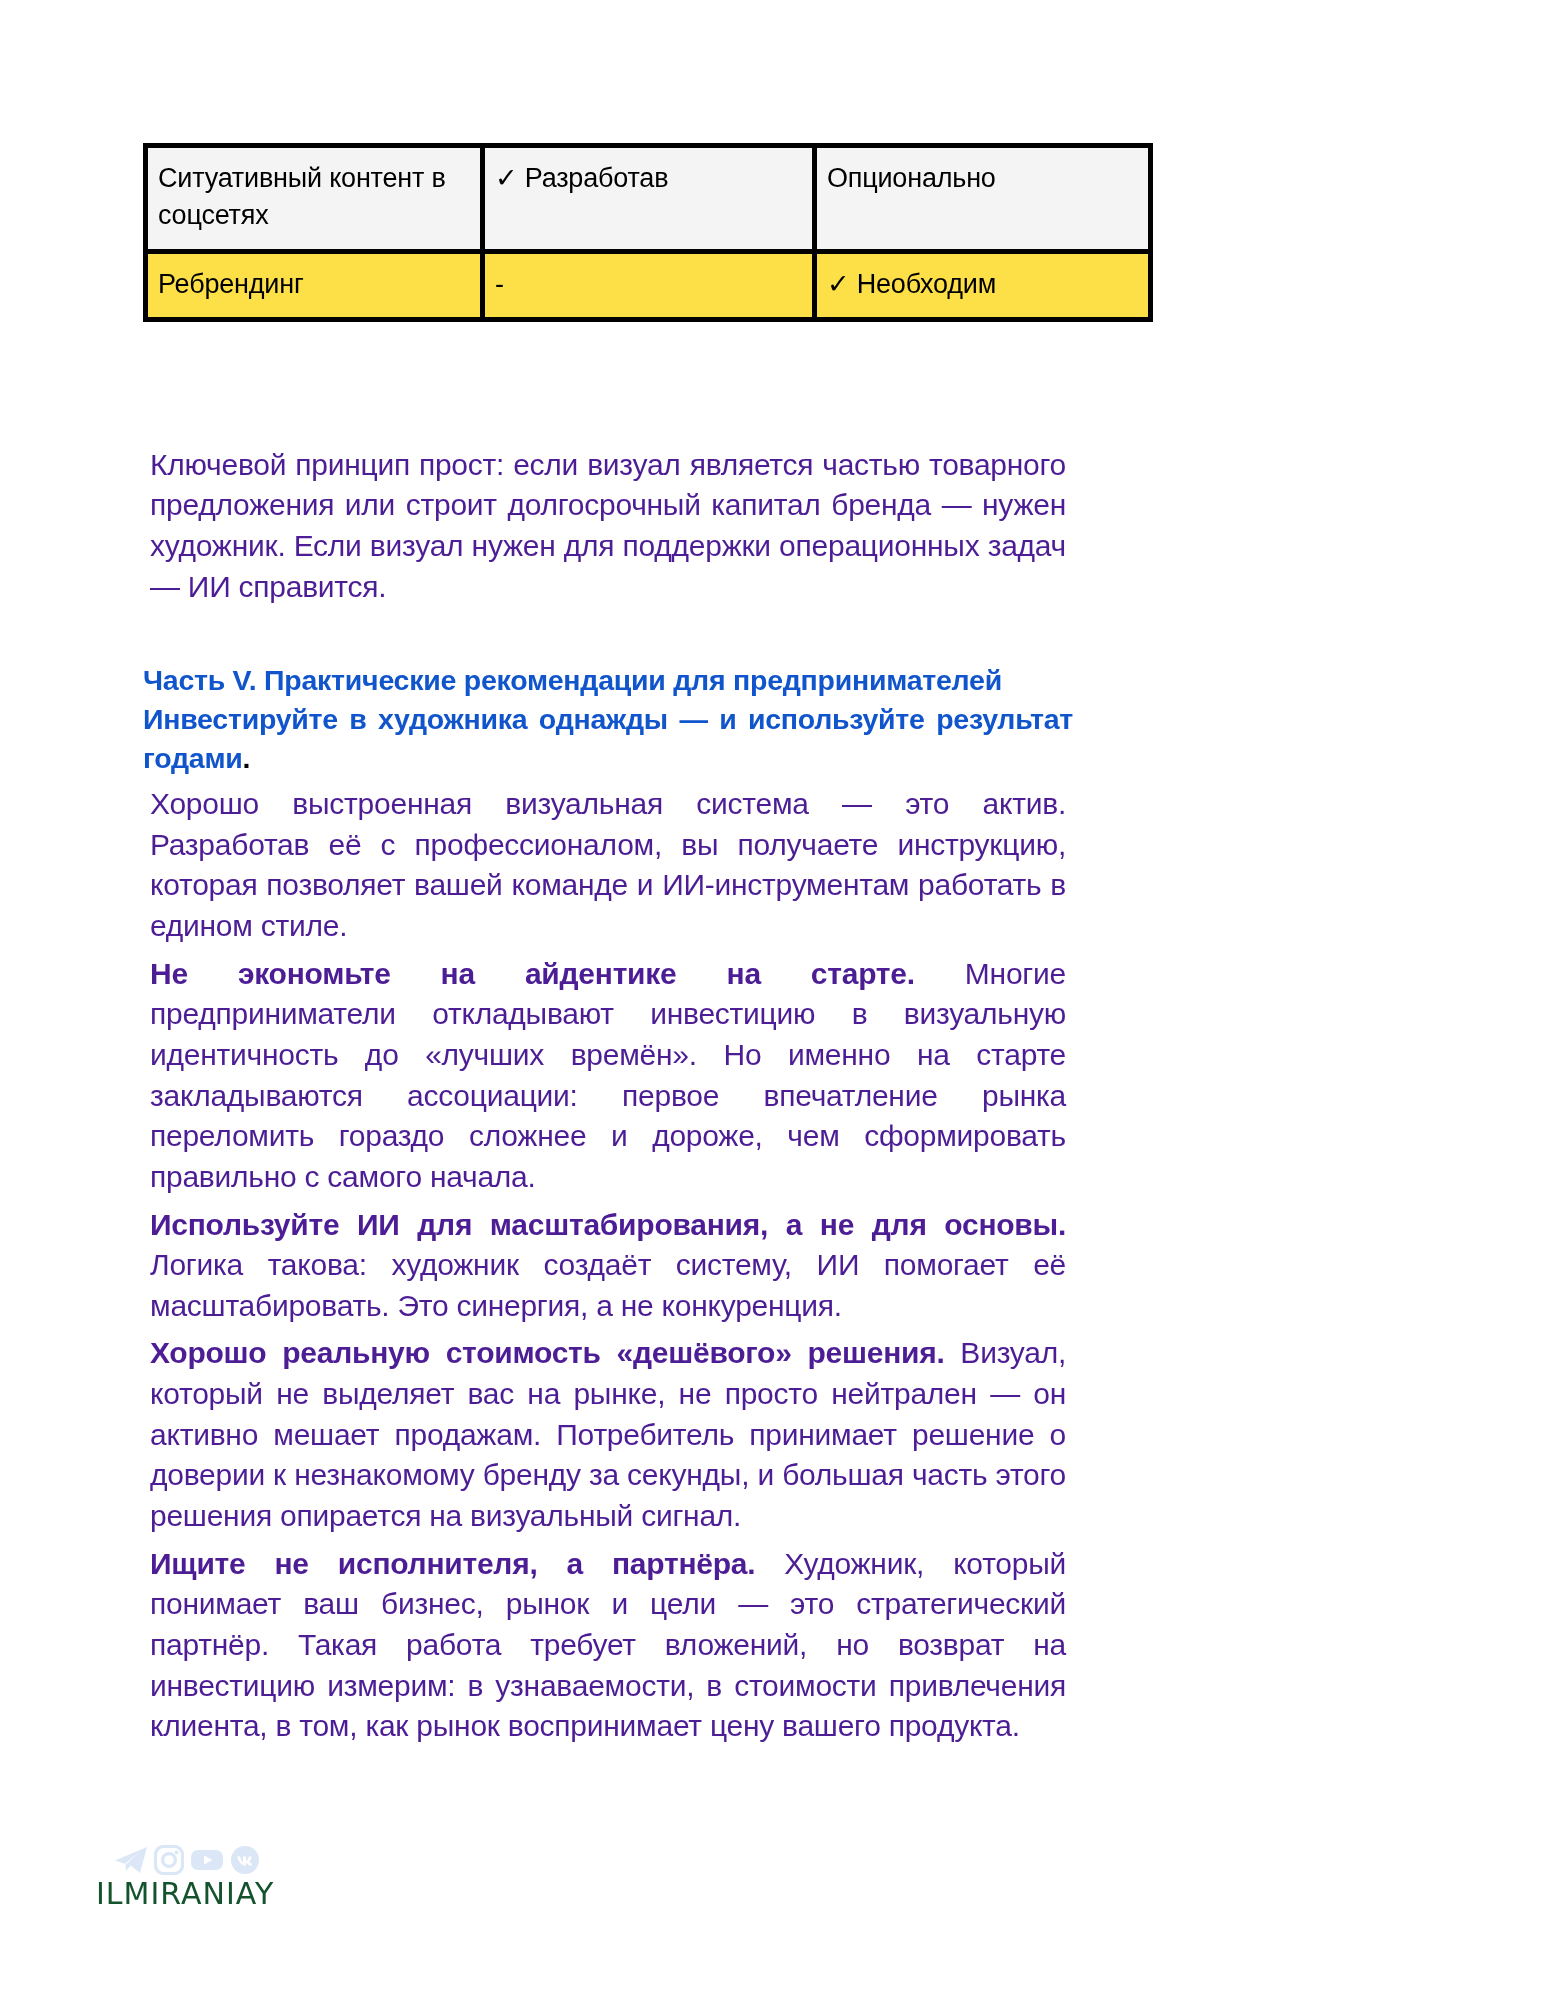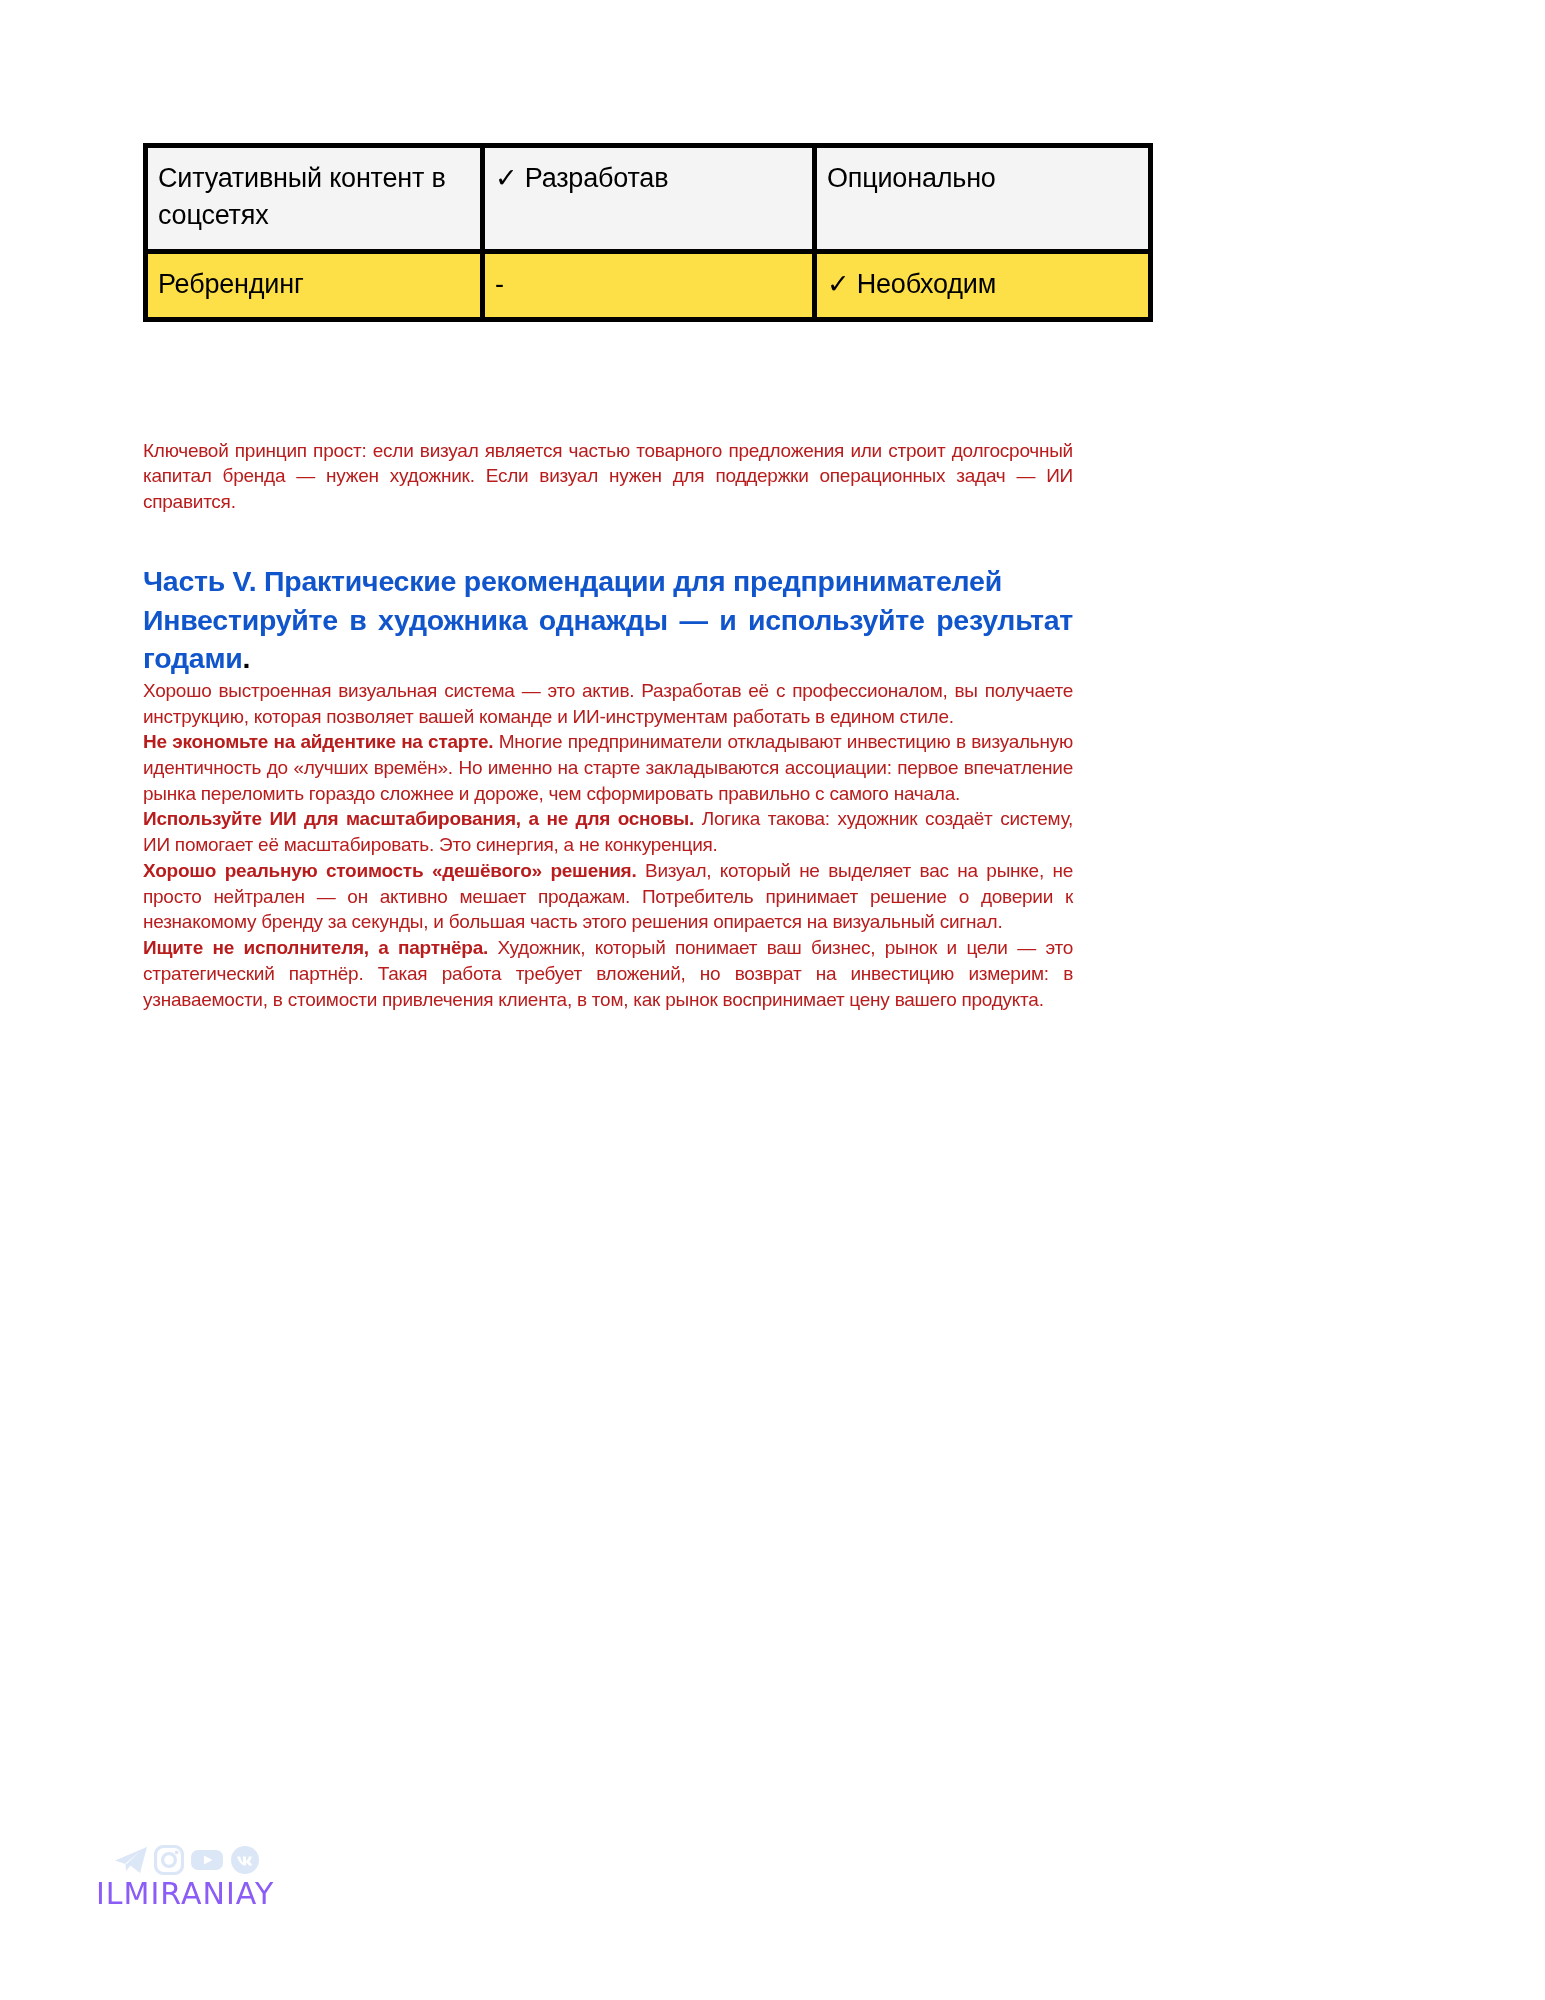--- a/index.html
+++ b/index.html
@@ -51,26 +51,26 @@
   .col-1 { width: 312px; }
   .col-2 { width: 307px; }
   .col-3 { width: 311px; }
   .cell-mark {
     display: inline;
     font-size: 27px;
   }
 
   
   p.body-text {
-    margin: 0;
-    font-size: 19px;
+    margin: 7px;
+    font-size: 30px;
     line-height: 1.355;
     text-align: justify;
     letter-spacing: -0.25px;
-    color: #b91c1c;
+    color: #4c1d95;
   }
   .spacer-after-table { height: 116px; }
   .spacer-mid { height: 47px; }
   .lead { }
   .heading-blue {
     margin: 0;
     font-size: 28.5px;
     line-height: 1.355;
     font-weight: bold;
     color: #1155cc;
@@ -97,21 +97,21 @@
     gap: 6px;
     height: 44px;
     padding-left: 18px;
   }
   .wm-icons svg { display: block; }
   .wm-text {
     margin-top: -6px;
     font-family: "DejaVu Sans", sans-serif;
     font-size: 30px;
     letter-spacing: 1px;
-    color: #8b5cf6;
+    color: #14532d;
     font-weight: 400;
   }
 </style>
 </head>
 <body>
 
 <div class="page">
 
   <div class="content">
 

